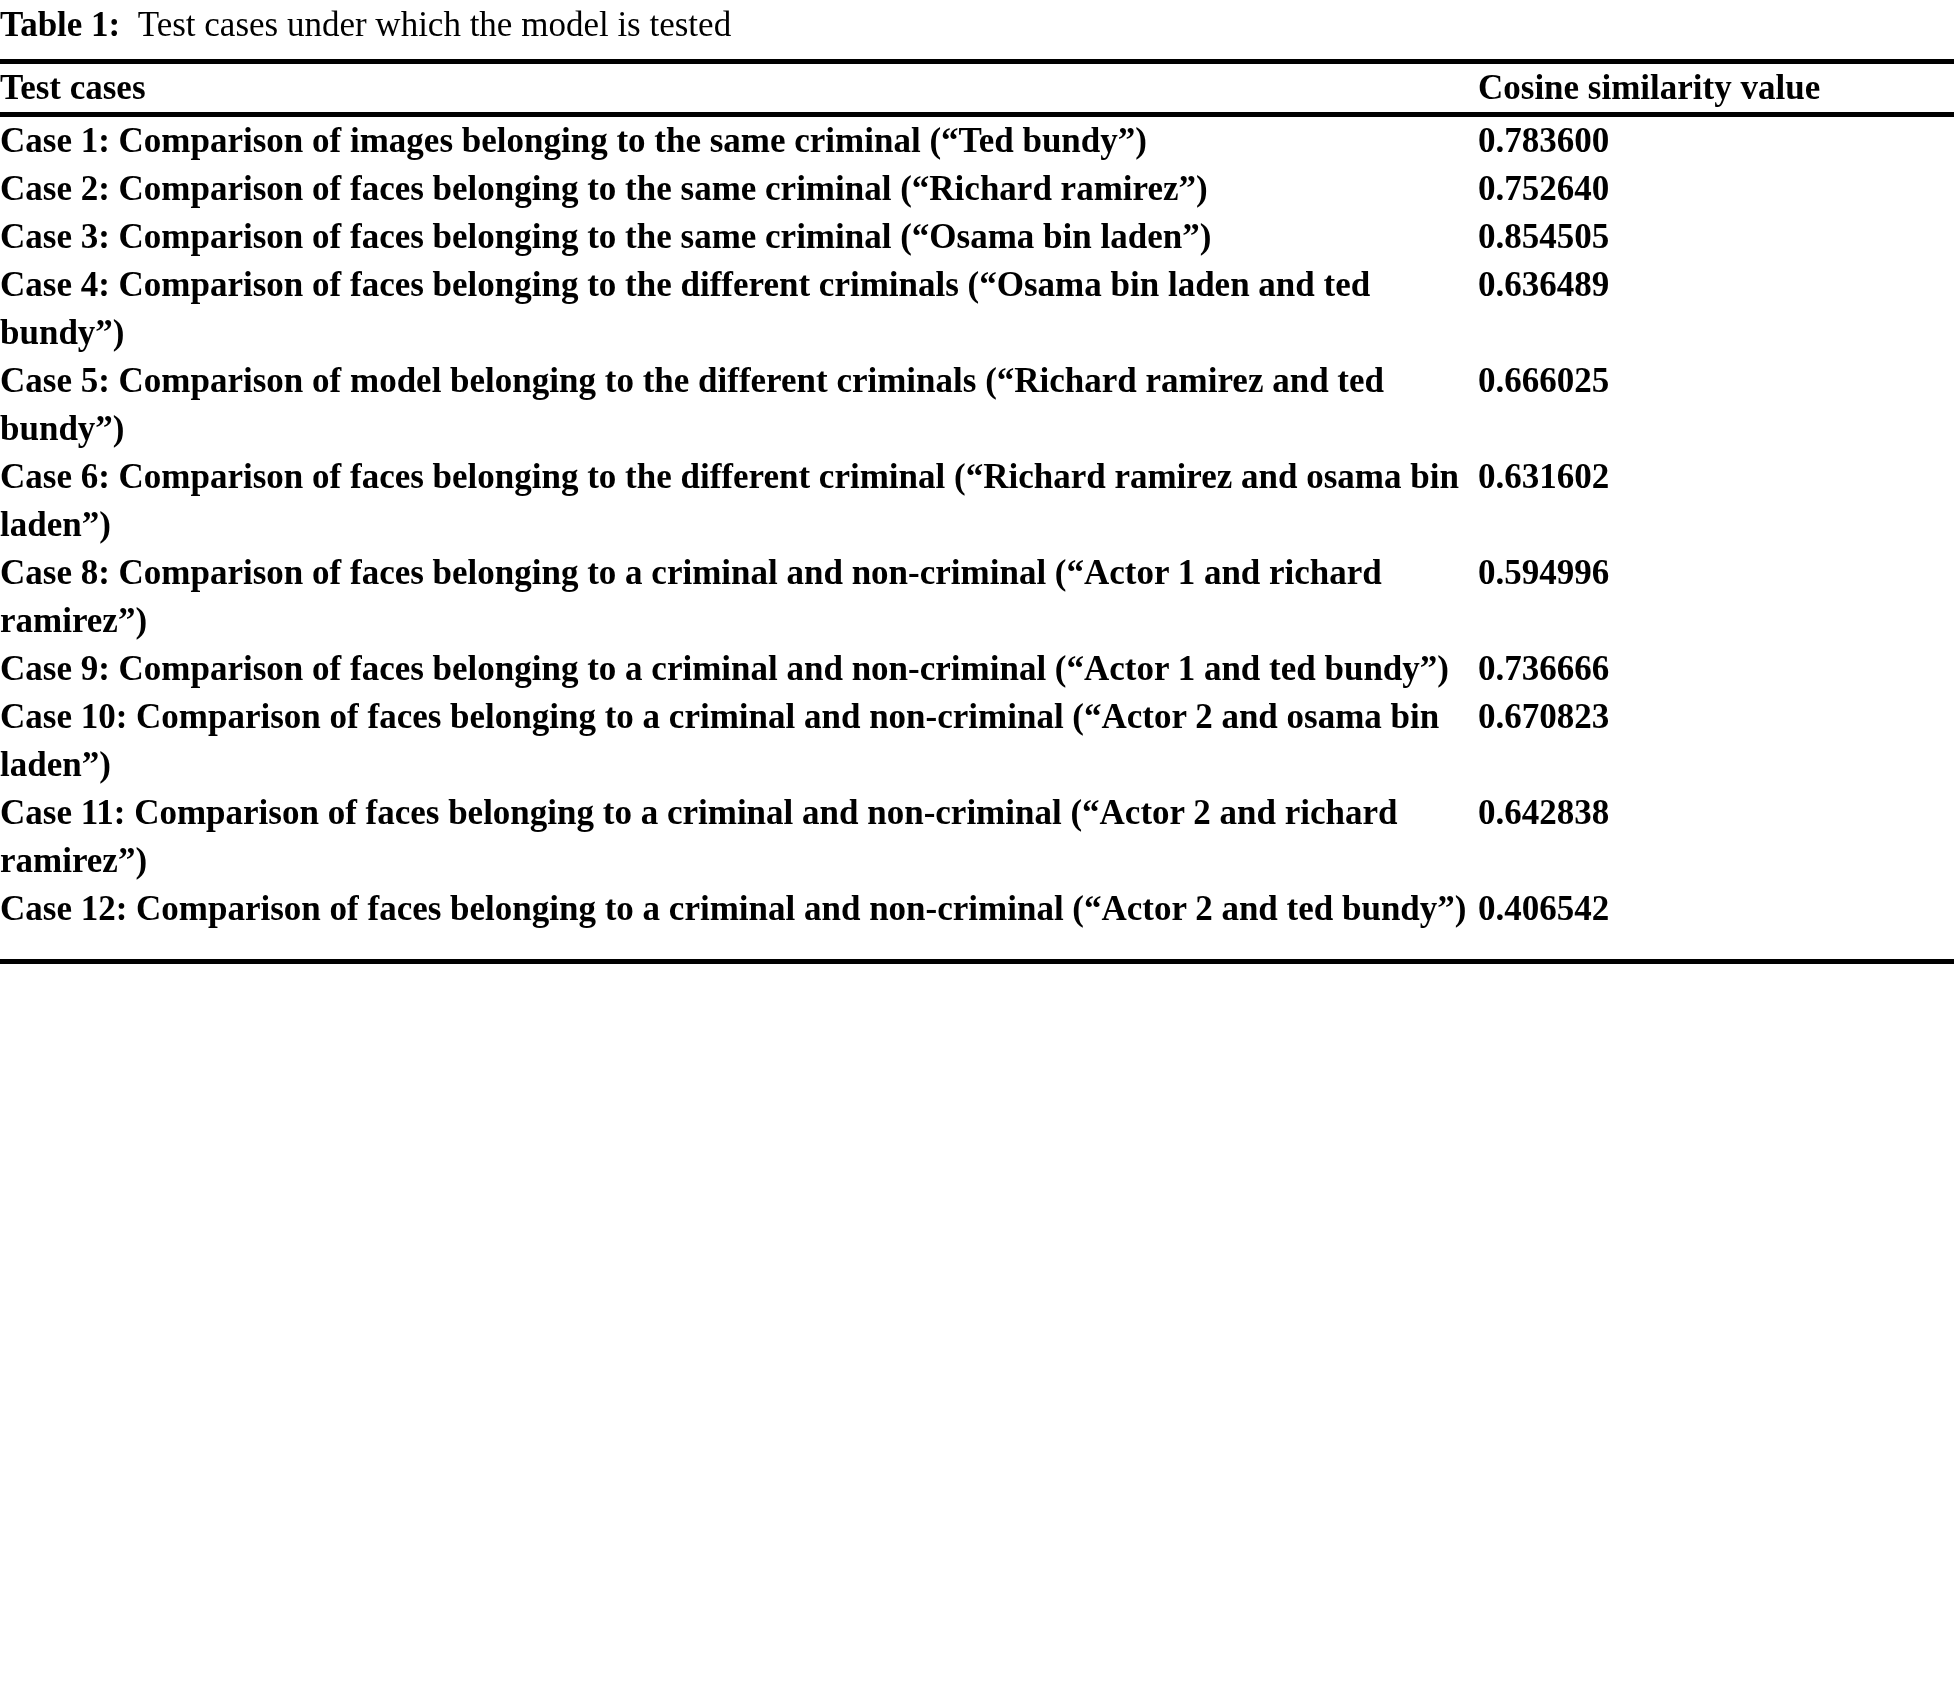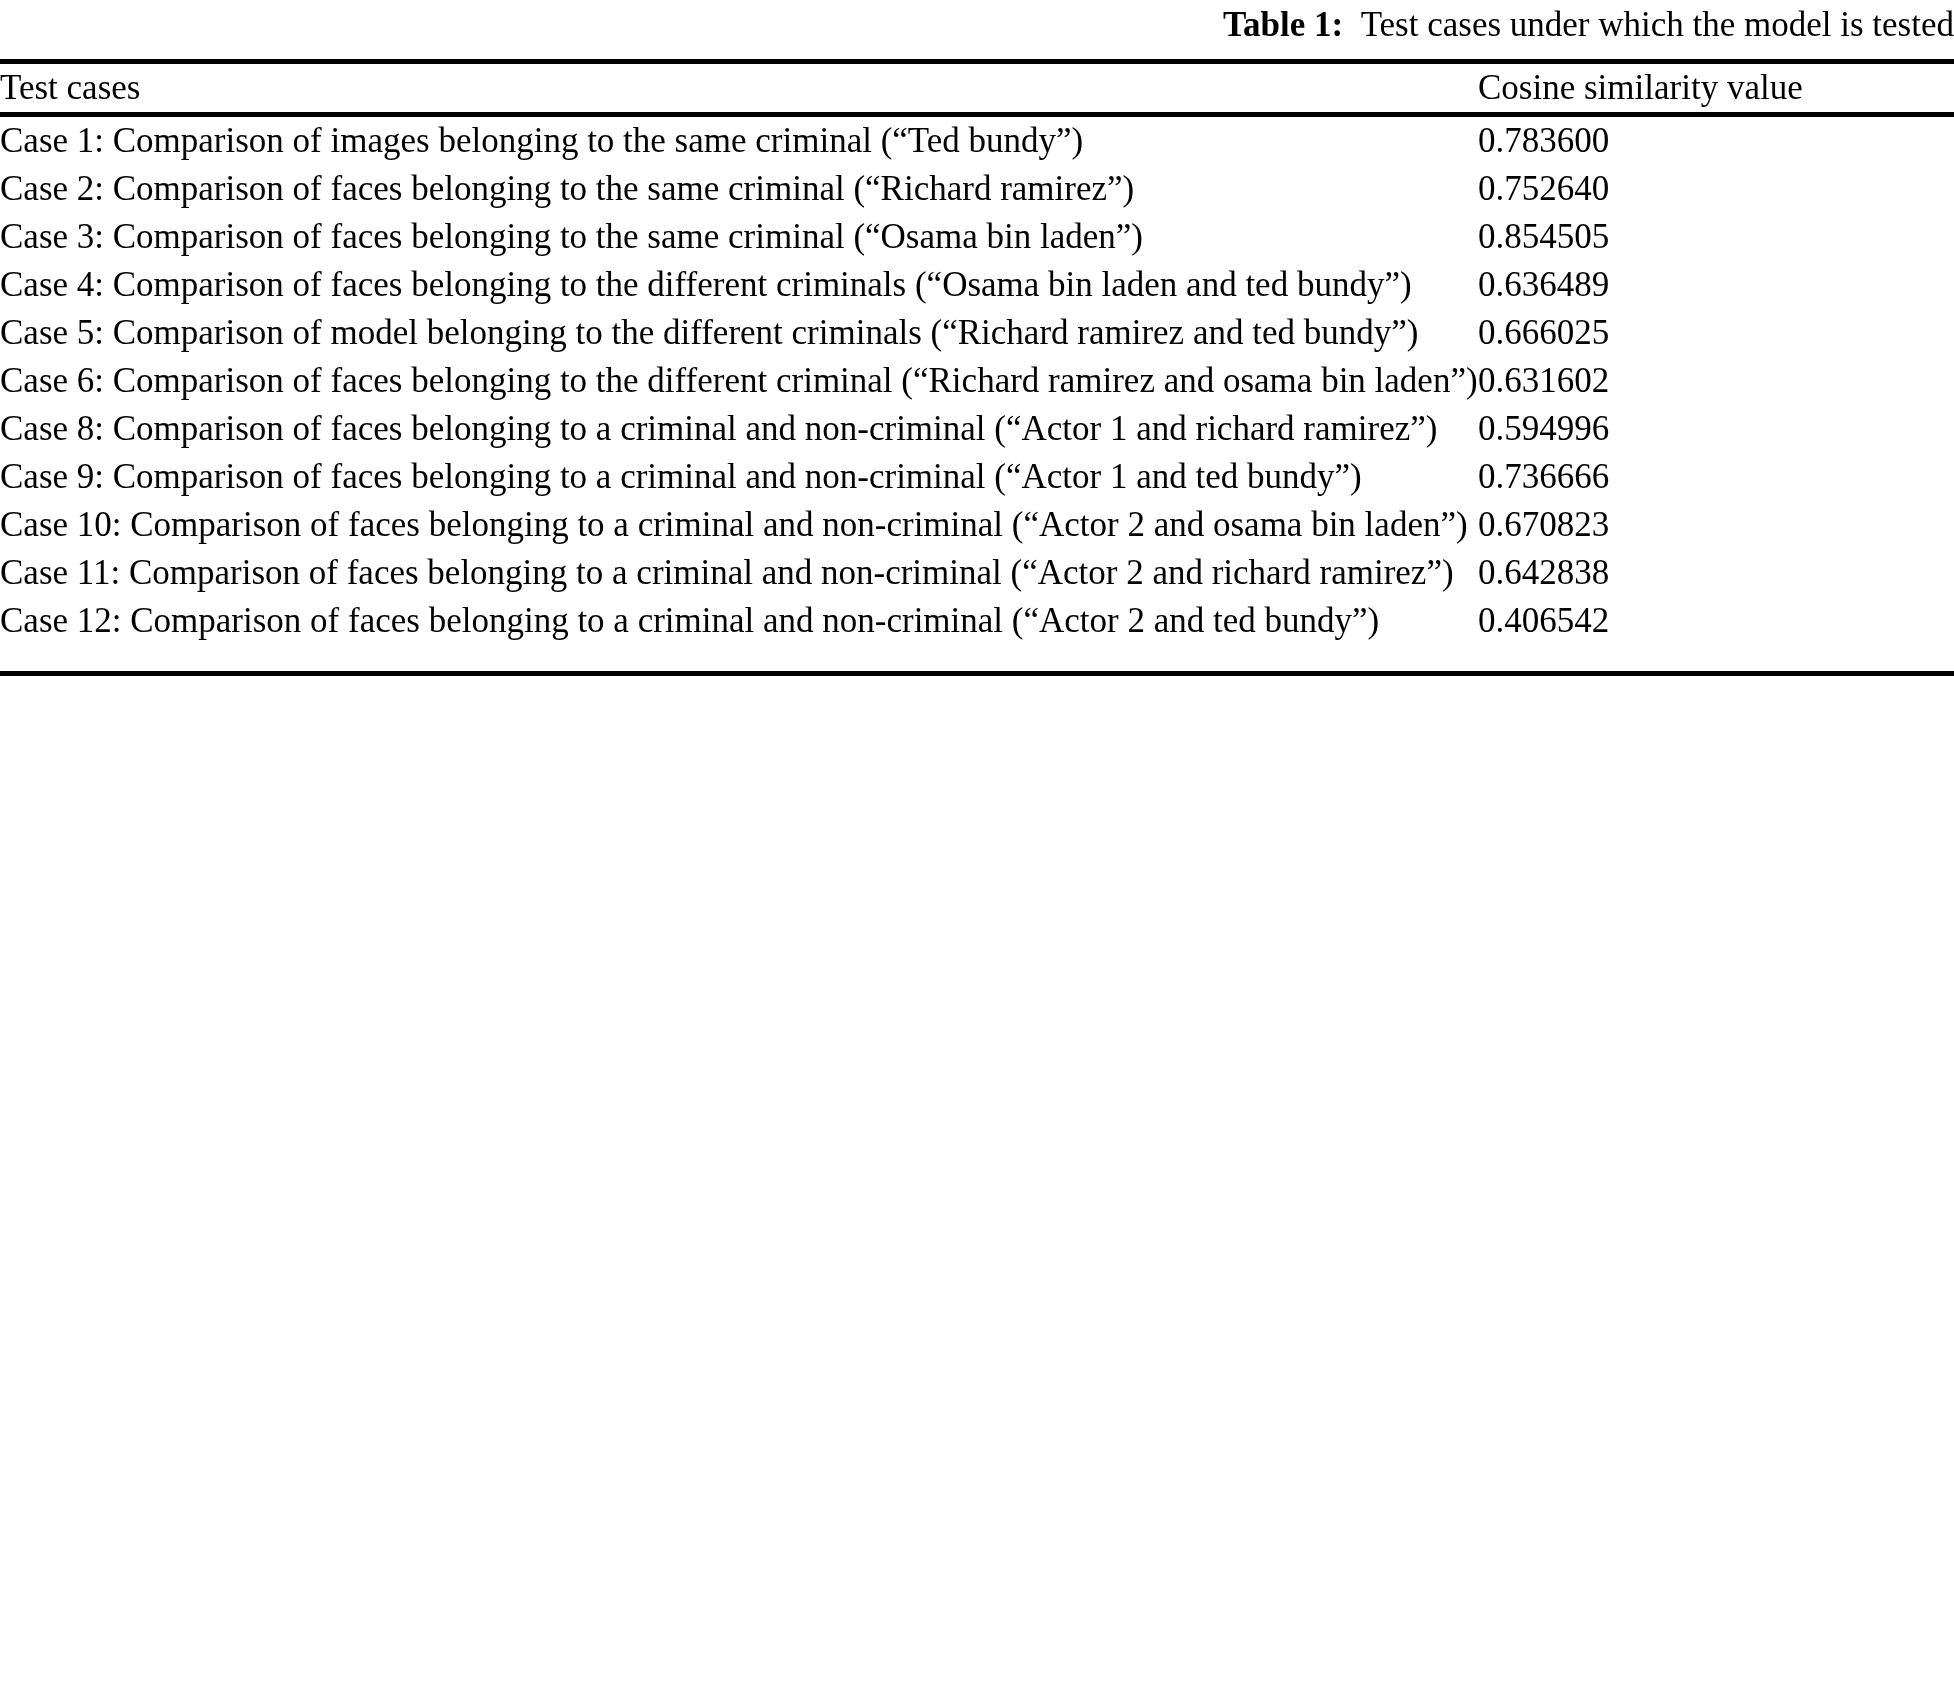--- a/index.html
+++ b/index.html
@@ -13,21 +13,21 @@
     font-family: "Liberation Serif", "DejaVu Serif", serif;
     color: #000000;
     overflow: hidden;
   }
   .table-figure {
     width: 1954px;
     box-sizing: border-box;
   }
   
   .caption {
-    text-align: right;
+    text-align: left;
     font-size: 35px;
     line-height: 42px;
     padding: 4px 0 13px 0;
     white-space: nowrap;
   }
   .caption-label {
     font-weight: bold;
   }
   .caption-text {
     font-weight: normal;
@@ -49,21 +49,21 @@
     font-size: 35px;
   }
   table.data col.c-case { width: 1478px; }
   table.data col.c-val  { width: 476px; }
   table.data th,
   table.data td {
     padding: 0;
     margin: 16px;
     vertical-align: top;
     text-align: left;
-    font-weight: normal;
+    font-weight: bold;
   }
   .hdr-case {
     line-height: 48px;
     padding: 16px 0 22px 0;
   }
   .hdr-val {
     line-height: 48px;
     padding: 16px 0 22px 0;
     text-align: center;
     padding-right: 2px;

